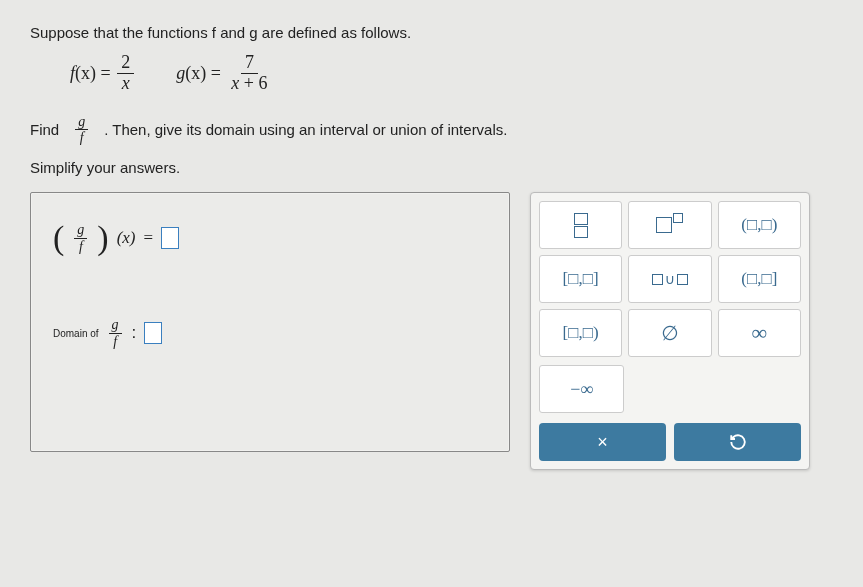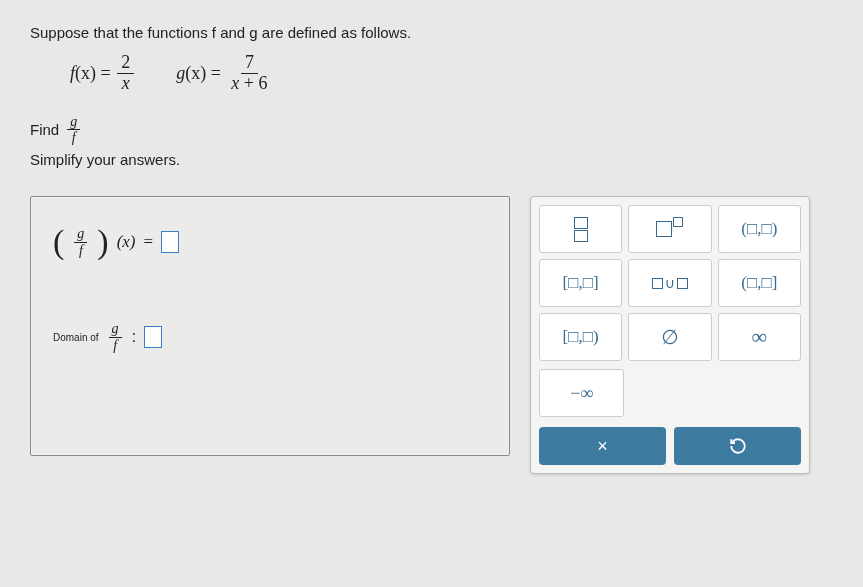--- a/index.html
+++ b/index.html
@@ -12,23 +12,23 @@
       color: #222;
       font-size: 15px;
     }
     .problem-text { margin-bottom: 4px; }
     .equations { display: flex; gap: 40px; margin: 12px 0 20px 40px; font-size: 18px; font-family: 'Times New Roman', serif; font-style: italic; }
     .eq { display: flex; align-items: center; }
     .frac { display: inline-flex; flex-direction: column; align-items: center; font-style: normal; vertical-align: middle; margin: 0 2px; }
     .frac .num { border-bottom: 1.5px solid #222; padding: 0 4px; line-height: 1.1; }
     .frac .den { padding: 0 4px; line-height: 1.1; }
     .frac.small .num, .frac.small .den { font-size: 14px; padding: 0 3px; }
-    .find-line { display: flex; align-items: center; gap: 6px; margin-bottom: 6px; font-size: 15px; text-align: right; }
+    .find-line { display: flex; align-items: center; gap: 14px; margin-bottom: 14px; font-size: 15px; text-align: right; }
     .find-line .frac { font-family: 'Times New Roman', serif; font-style: italic; }
-    .simplify { margin-bottom: 28px; }
+    .simplify { margin-bottom: 16px; }
     .work-area { display: flex; gap: 20px; align-items: flex-start; }
     .answer-panel {
       border: 1px solid #888;
       background: #ebebe9;
       padding: 26px 22px;
       width: 480px;
       height: 260px;
       border-radius: 2px;
       box-shadow: inset 0 0 0 1px rgba(255,255,255,.3);
     }
@@ -114,20 +114,21 @@
     </span>
   </div>
 </div>
 
 <div class="find-line">
   <span>Find</span>
   <span class="frac small">
     <span class="num" style="font-style:italic">g</span>
     <span class="den" style="font-style:italic">f</span>
   </span>
+  <span>. Then, give its domain using an interval or union of intervals.</span>
 </div>
 
 <div class="simplify">Simplify your answers.</div>
 
 <div class="work-area">
   <div class="answer-panel">
     <div class="answer-row first">
       <span class="paren">(</span>
       <span class="frac small">
         <span class="num" style="font-style:italic">g</span>

